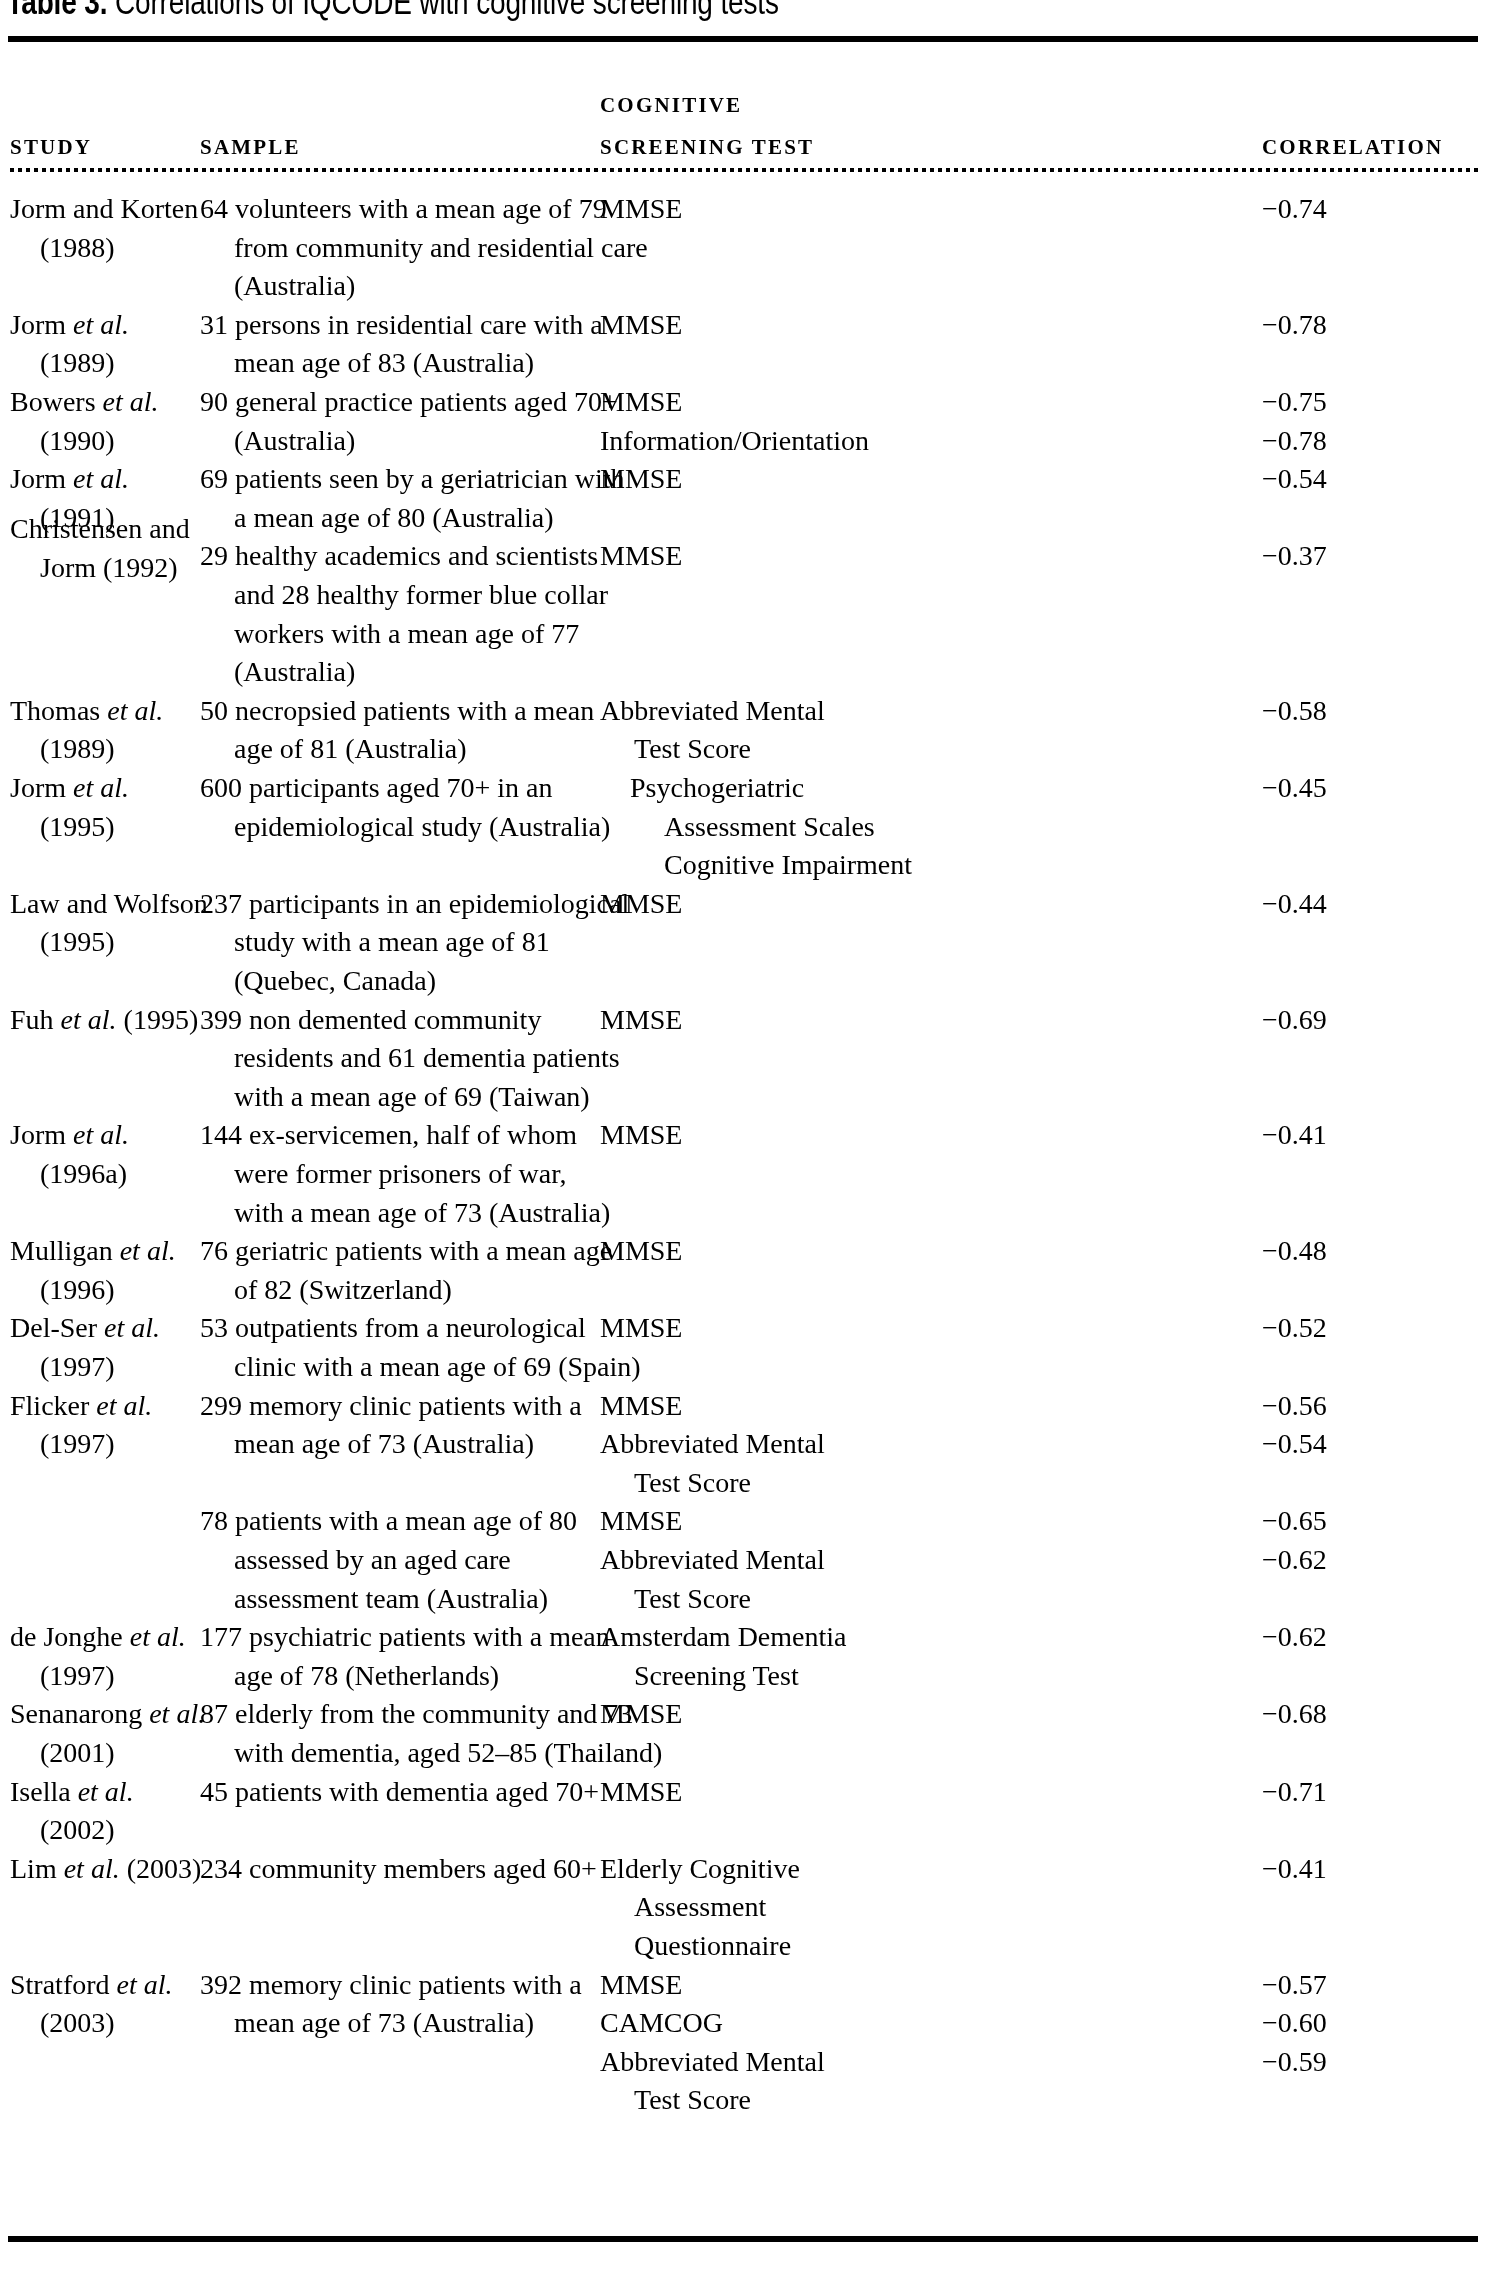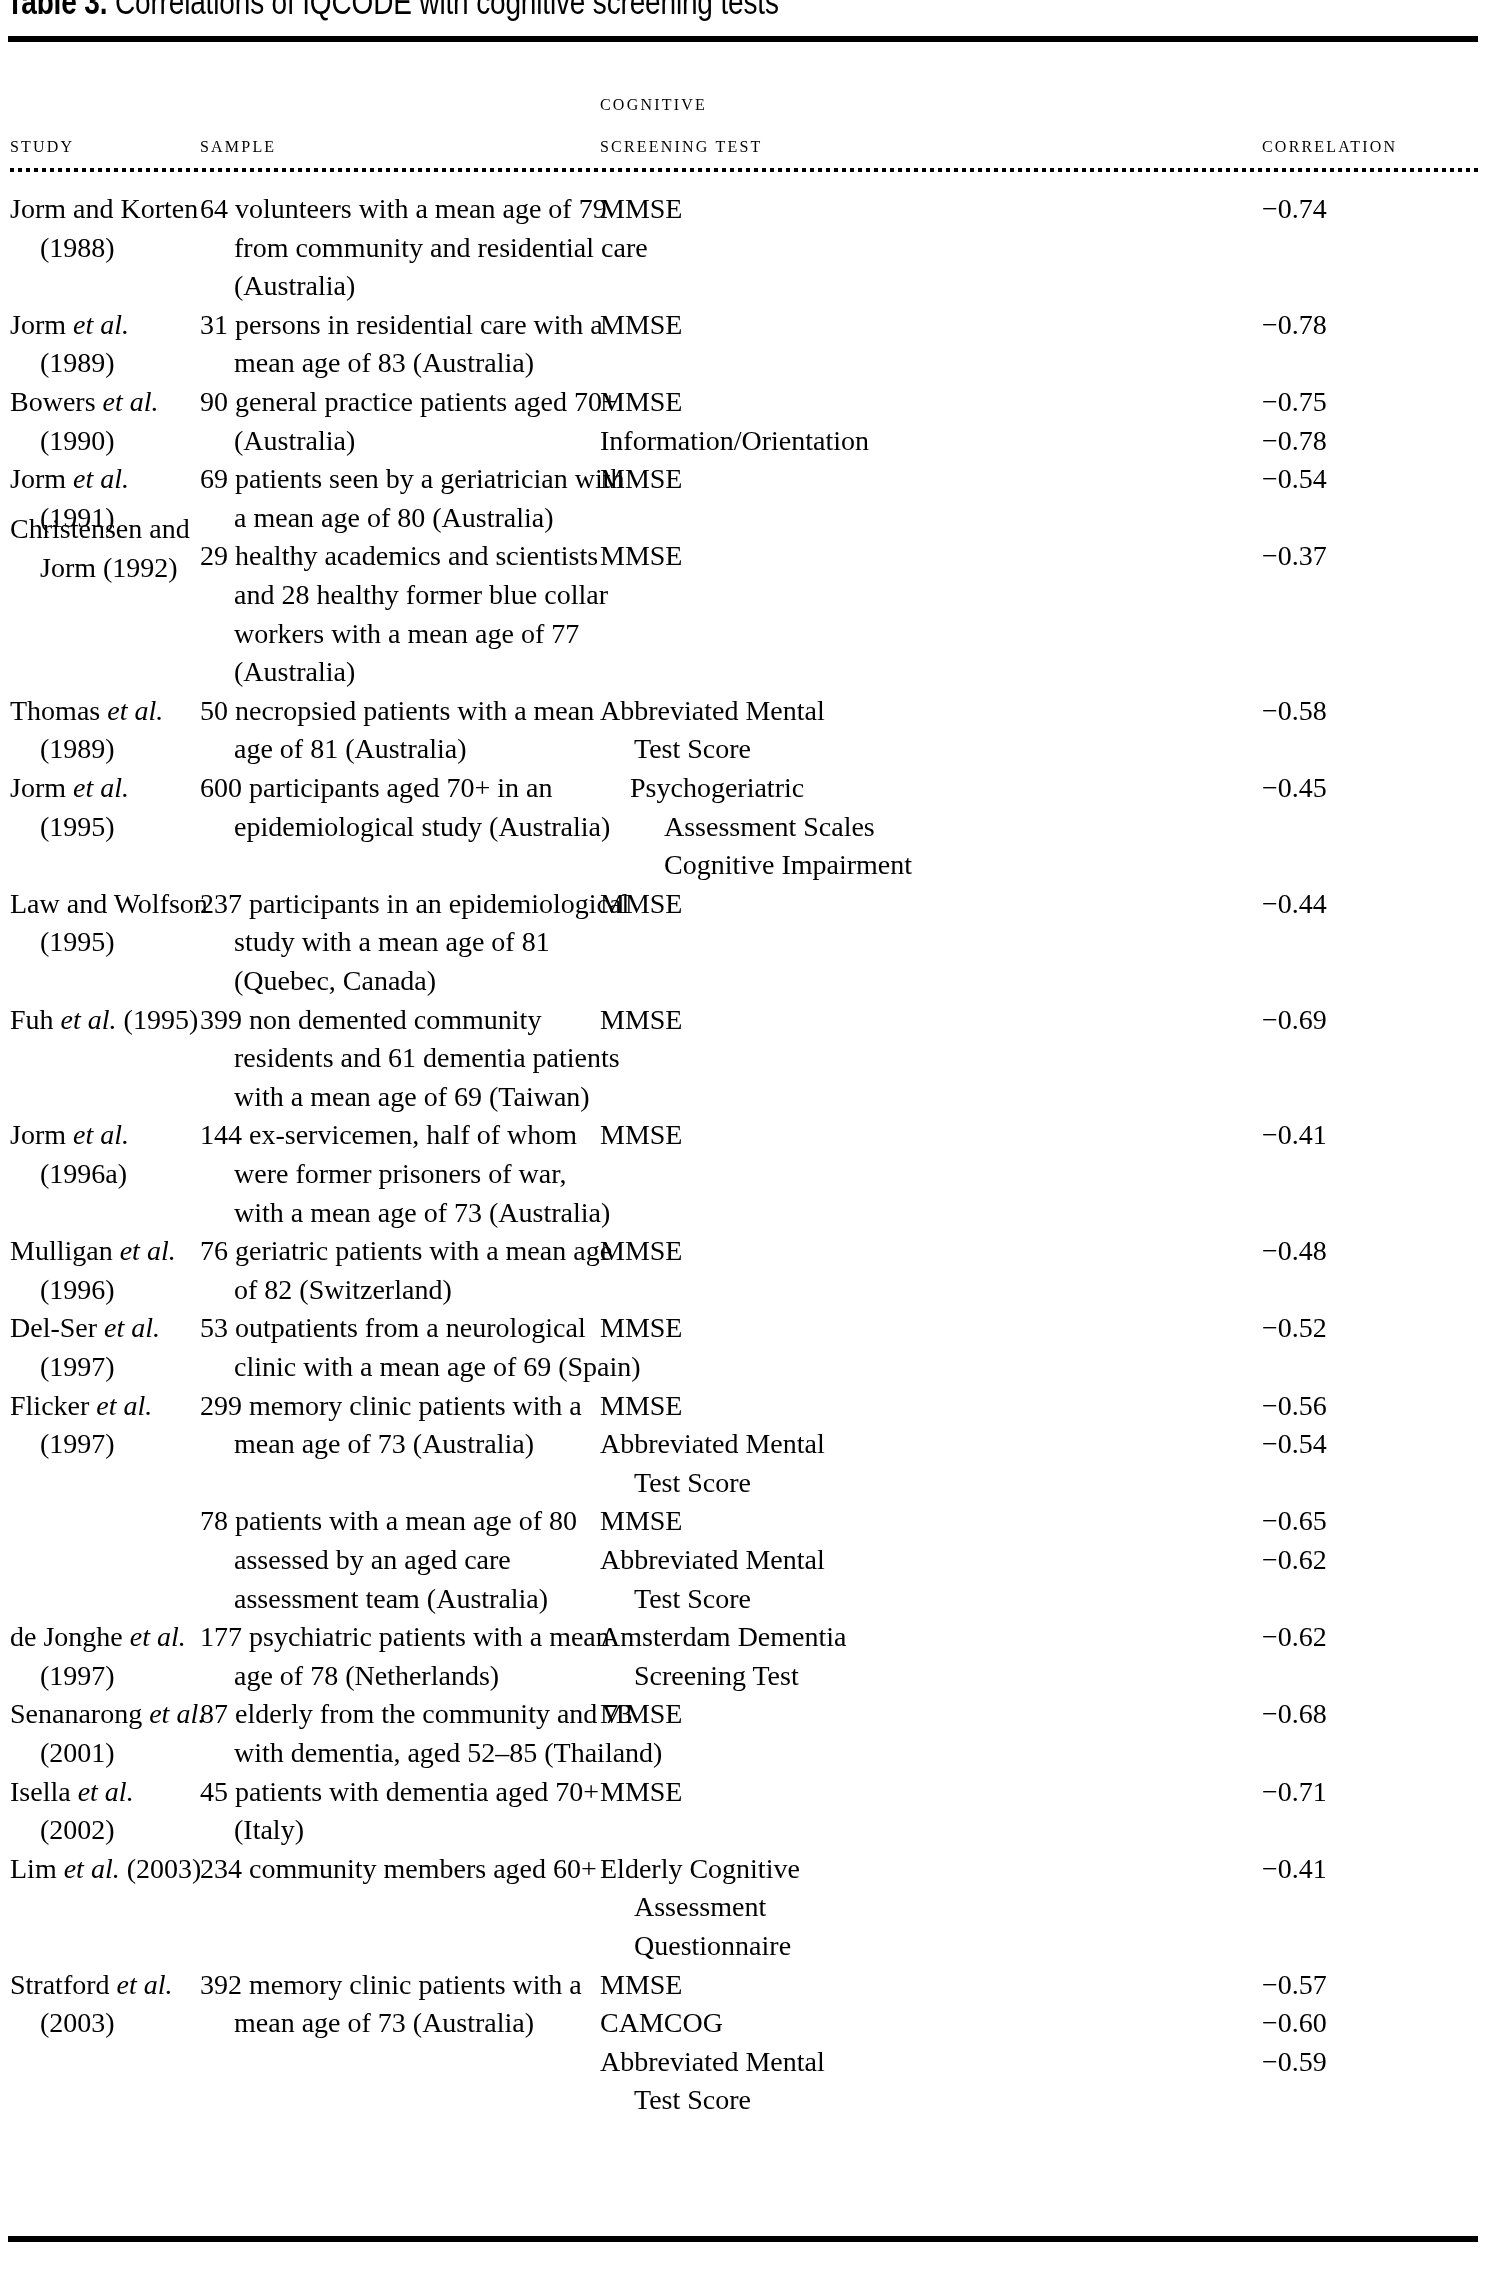--- a/index.html
+++ b/index.html
@@ -34,23 +34,24 @@
 
   
   .col-study   {left:10px;  width:185px;}
   .col-sample  {left:200px; width:390px;}
   .col-test    {left:600px; width:252px;}
   .col-corr    {left:1262px;width:120px;}
 
   
   .hdr{
     position:absolute;
-    font-size:16px;line-height:30px;
+    font-size:21px;line-height:30px;
     letter-spacing:2.2px;
     white-space:nowrap;
+    font-weight:bold;
   }
   .hdr-study {top:132px;left:10px;}
   .hdr-sample{top:132px;left:200px;}
   .hdr-test  {top:132px;left:600px;}
   .hdr-test .l1{position:absolute;top:-42px;left:0;}
   .hdr-corr  {top:132px;left:1262px;}
 
   
   .cell{
     position:absolute;
@@ -376,21 +377,20 @@
           <span class="ln">−0.68</span>
         </div>
       </div>
       <div>
         <div class="cell col-study" style="top: 1772.6px;">
           <span class="ln">Isella <i>et al.</i></span>
           <span class="ln ind2">(2002)</span>
         </div>
         <div class="cell col-sample" style="top: 1772.6px;">
           <span class="ln">45 patients with dementia aged 70+</span>
-          <span class="ln ind">(Italy)</span>
         </div>
         <div class="cell col-test" style="top: 1772.6px;">
           <span class="ln">MMSE</span>
         </div>
         <div class="cell col-corr corr" style="top: 1772.6px;">
           <span class="ln">−0.71</span>
         </div>
       </div>
       <div>
         <div class="cell col-study" style="top: 1849.8px;">

